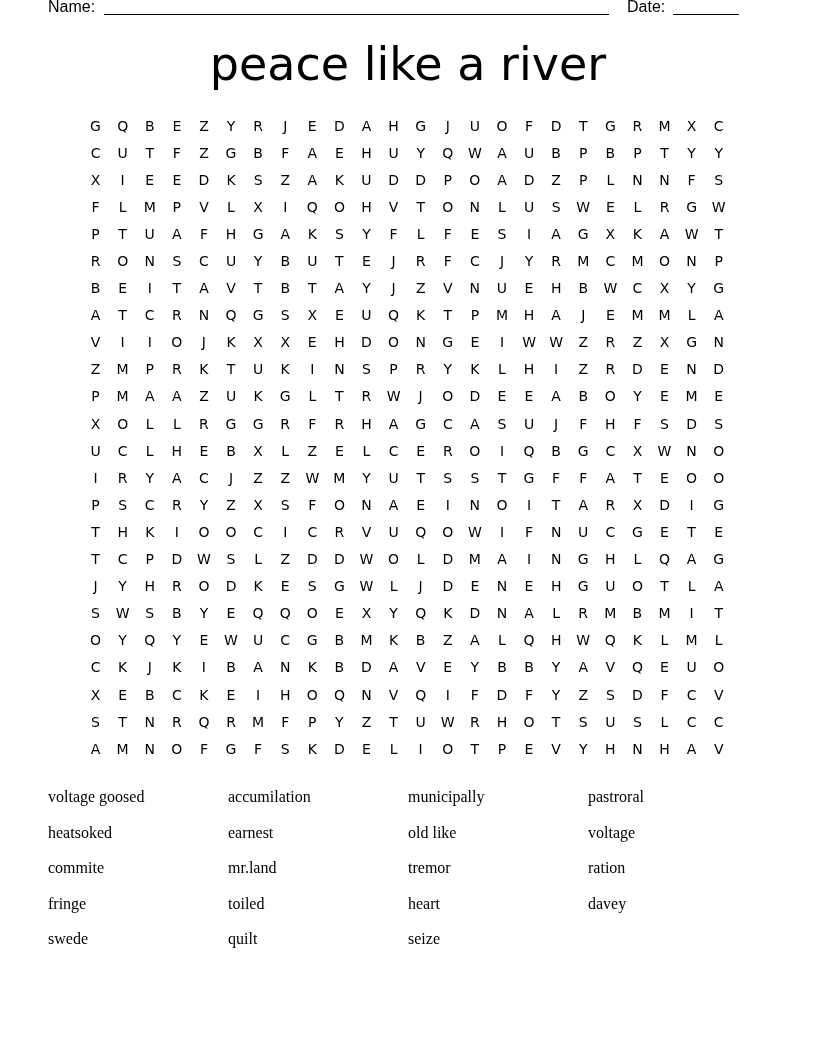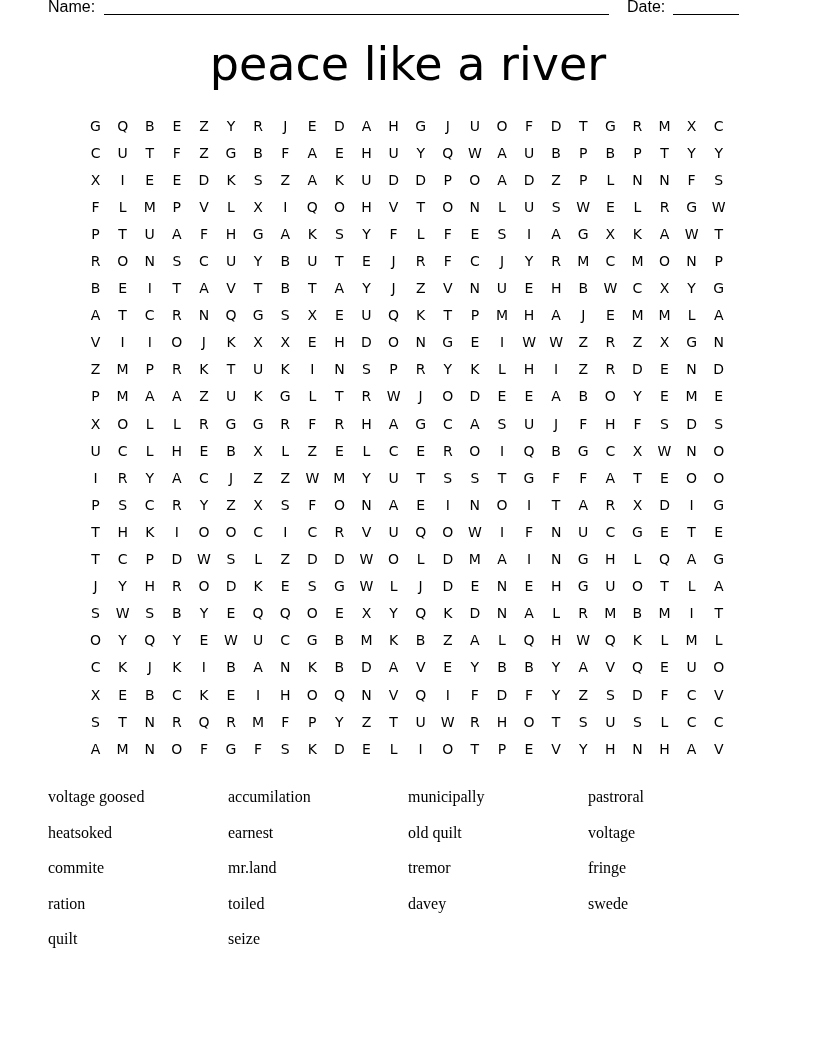--- a/index.html
+++ b/index.html
@@ -625,25 +625,26 @@
     <div class="cell">V</div>
   </div>
 
 <div class="words" id="words">
     <div class="word">voltage goosed</div>
     <div class="word">accumilation</div>
     <div class="word">municipally</div>
     <div class="word">pastroral</div>
     <div class="word">heatsoked</div>
     <div class="word">earnest</div>
-    <div class="word">old quilt</div>
+    <div class="word">old like</div>
     <div class="word">voltage</div>
     <div class="word">commite</div>
     <div class="word">mr.land</div>
     <div class="word">tremor</div>
+    <div class="word">ration</div>
     <div class="word">fringe</div>
-    <div class="word">ration</div>
     <div class="word">toiled</div>
+    <div class="word">heart</div>
     <div class="word">davey</div>
     <div class="word">swede</div>
     <div class="word">quilt</div>
     <div class="word">seize</div>
   </div>
 
 </body></html>

